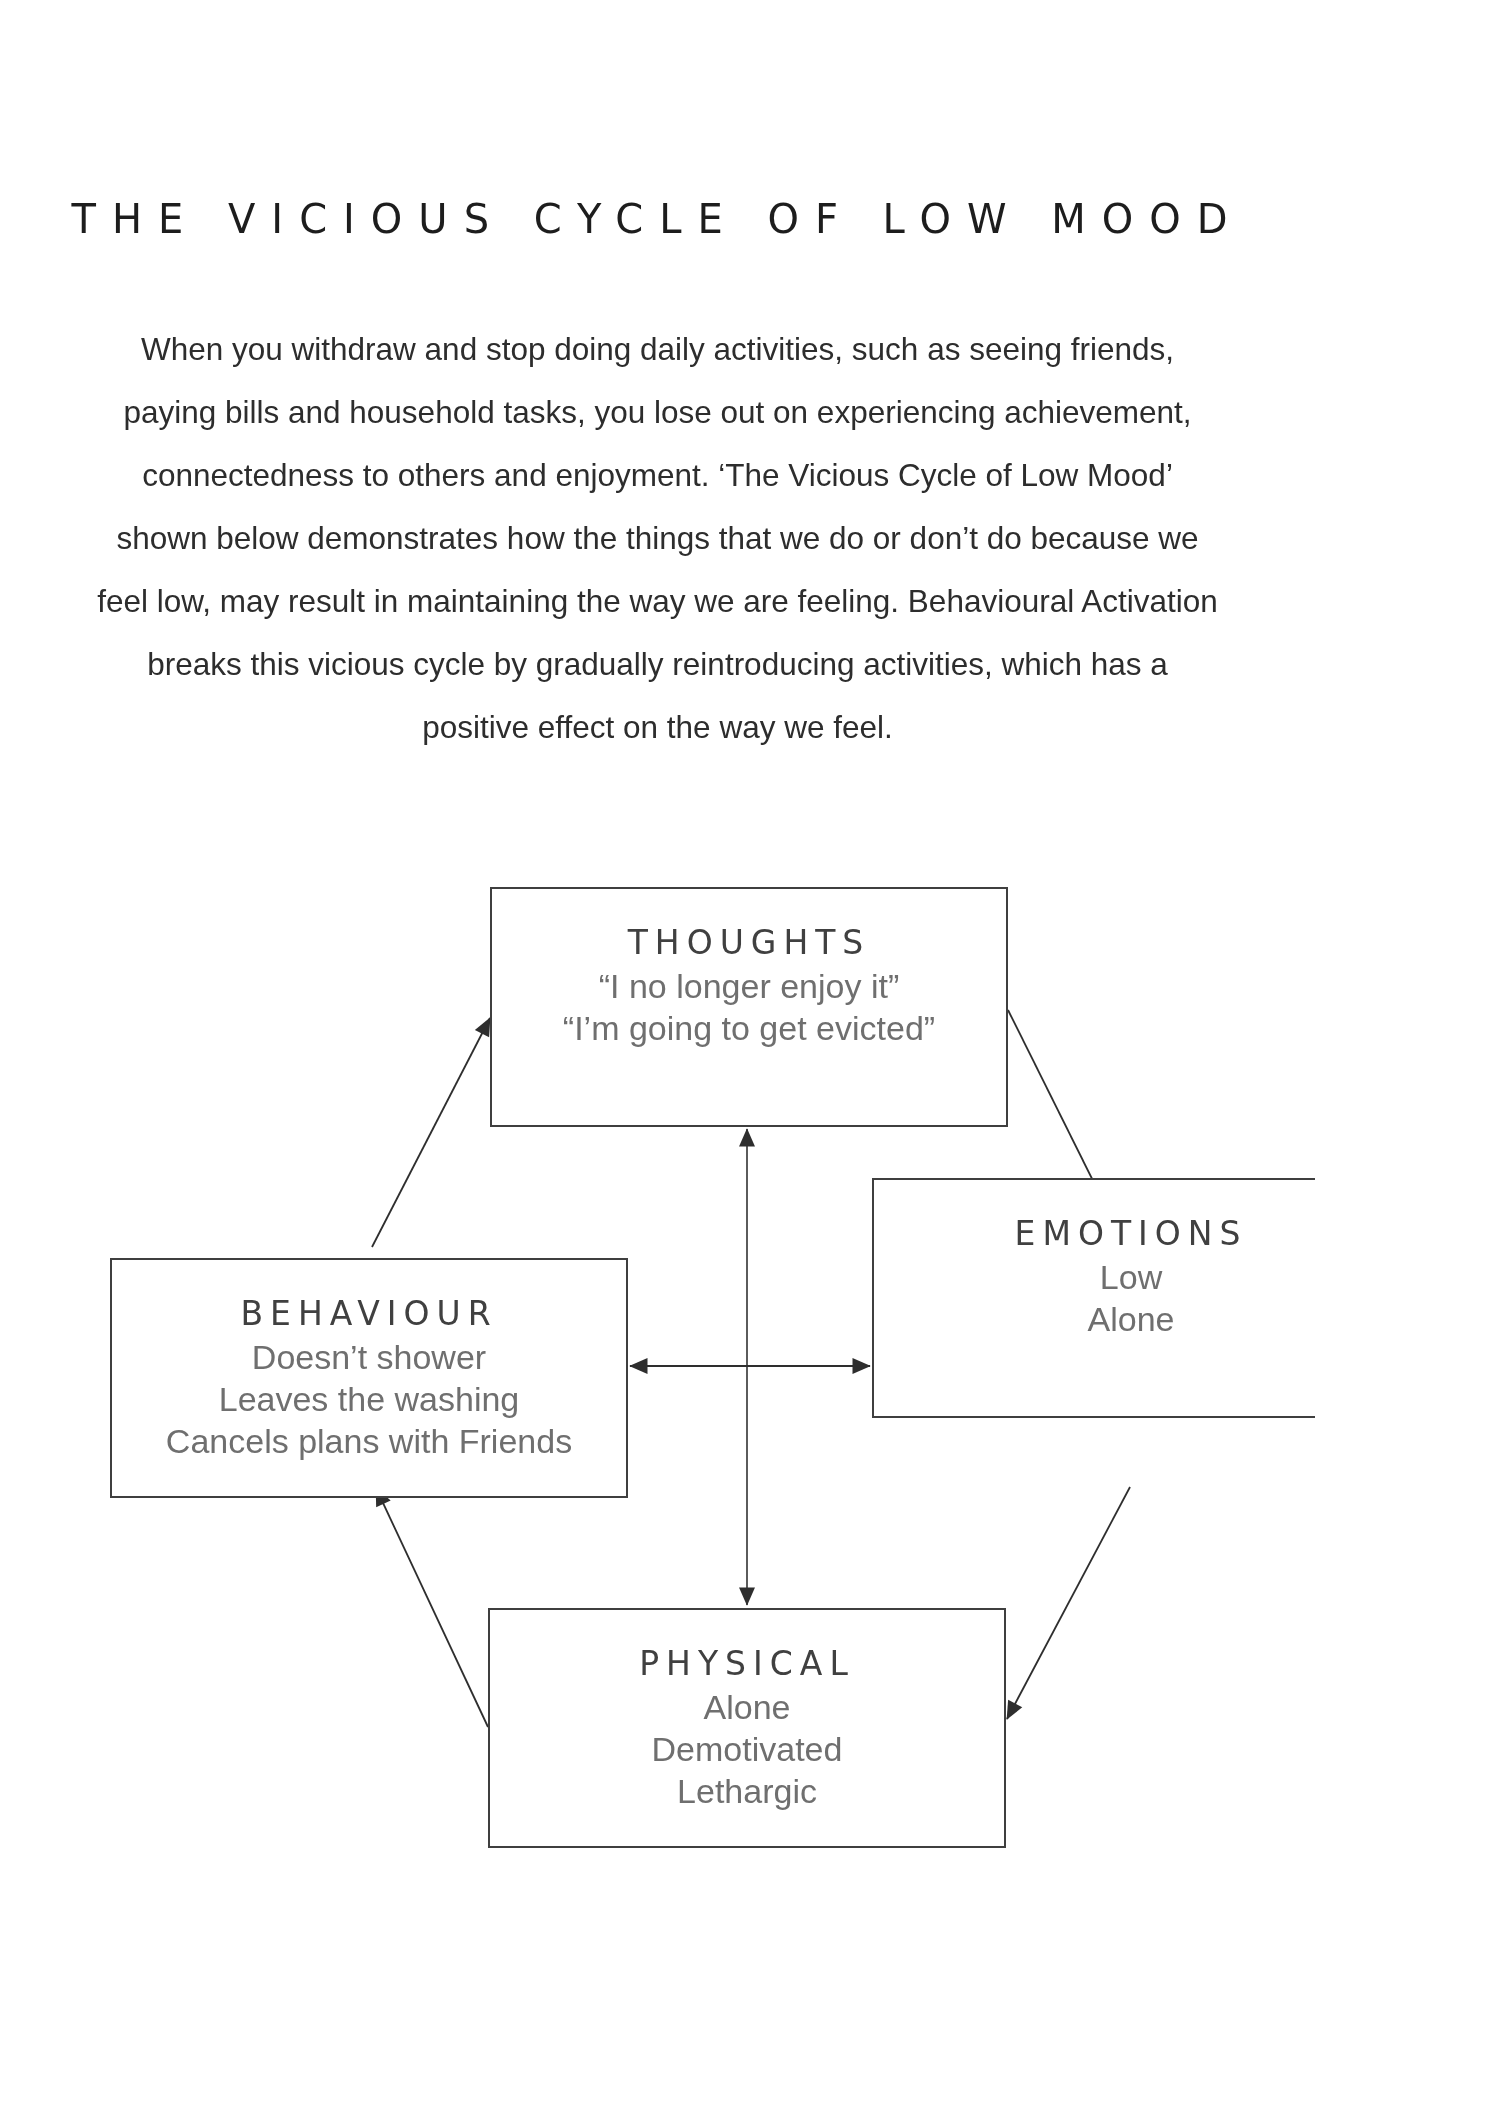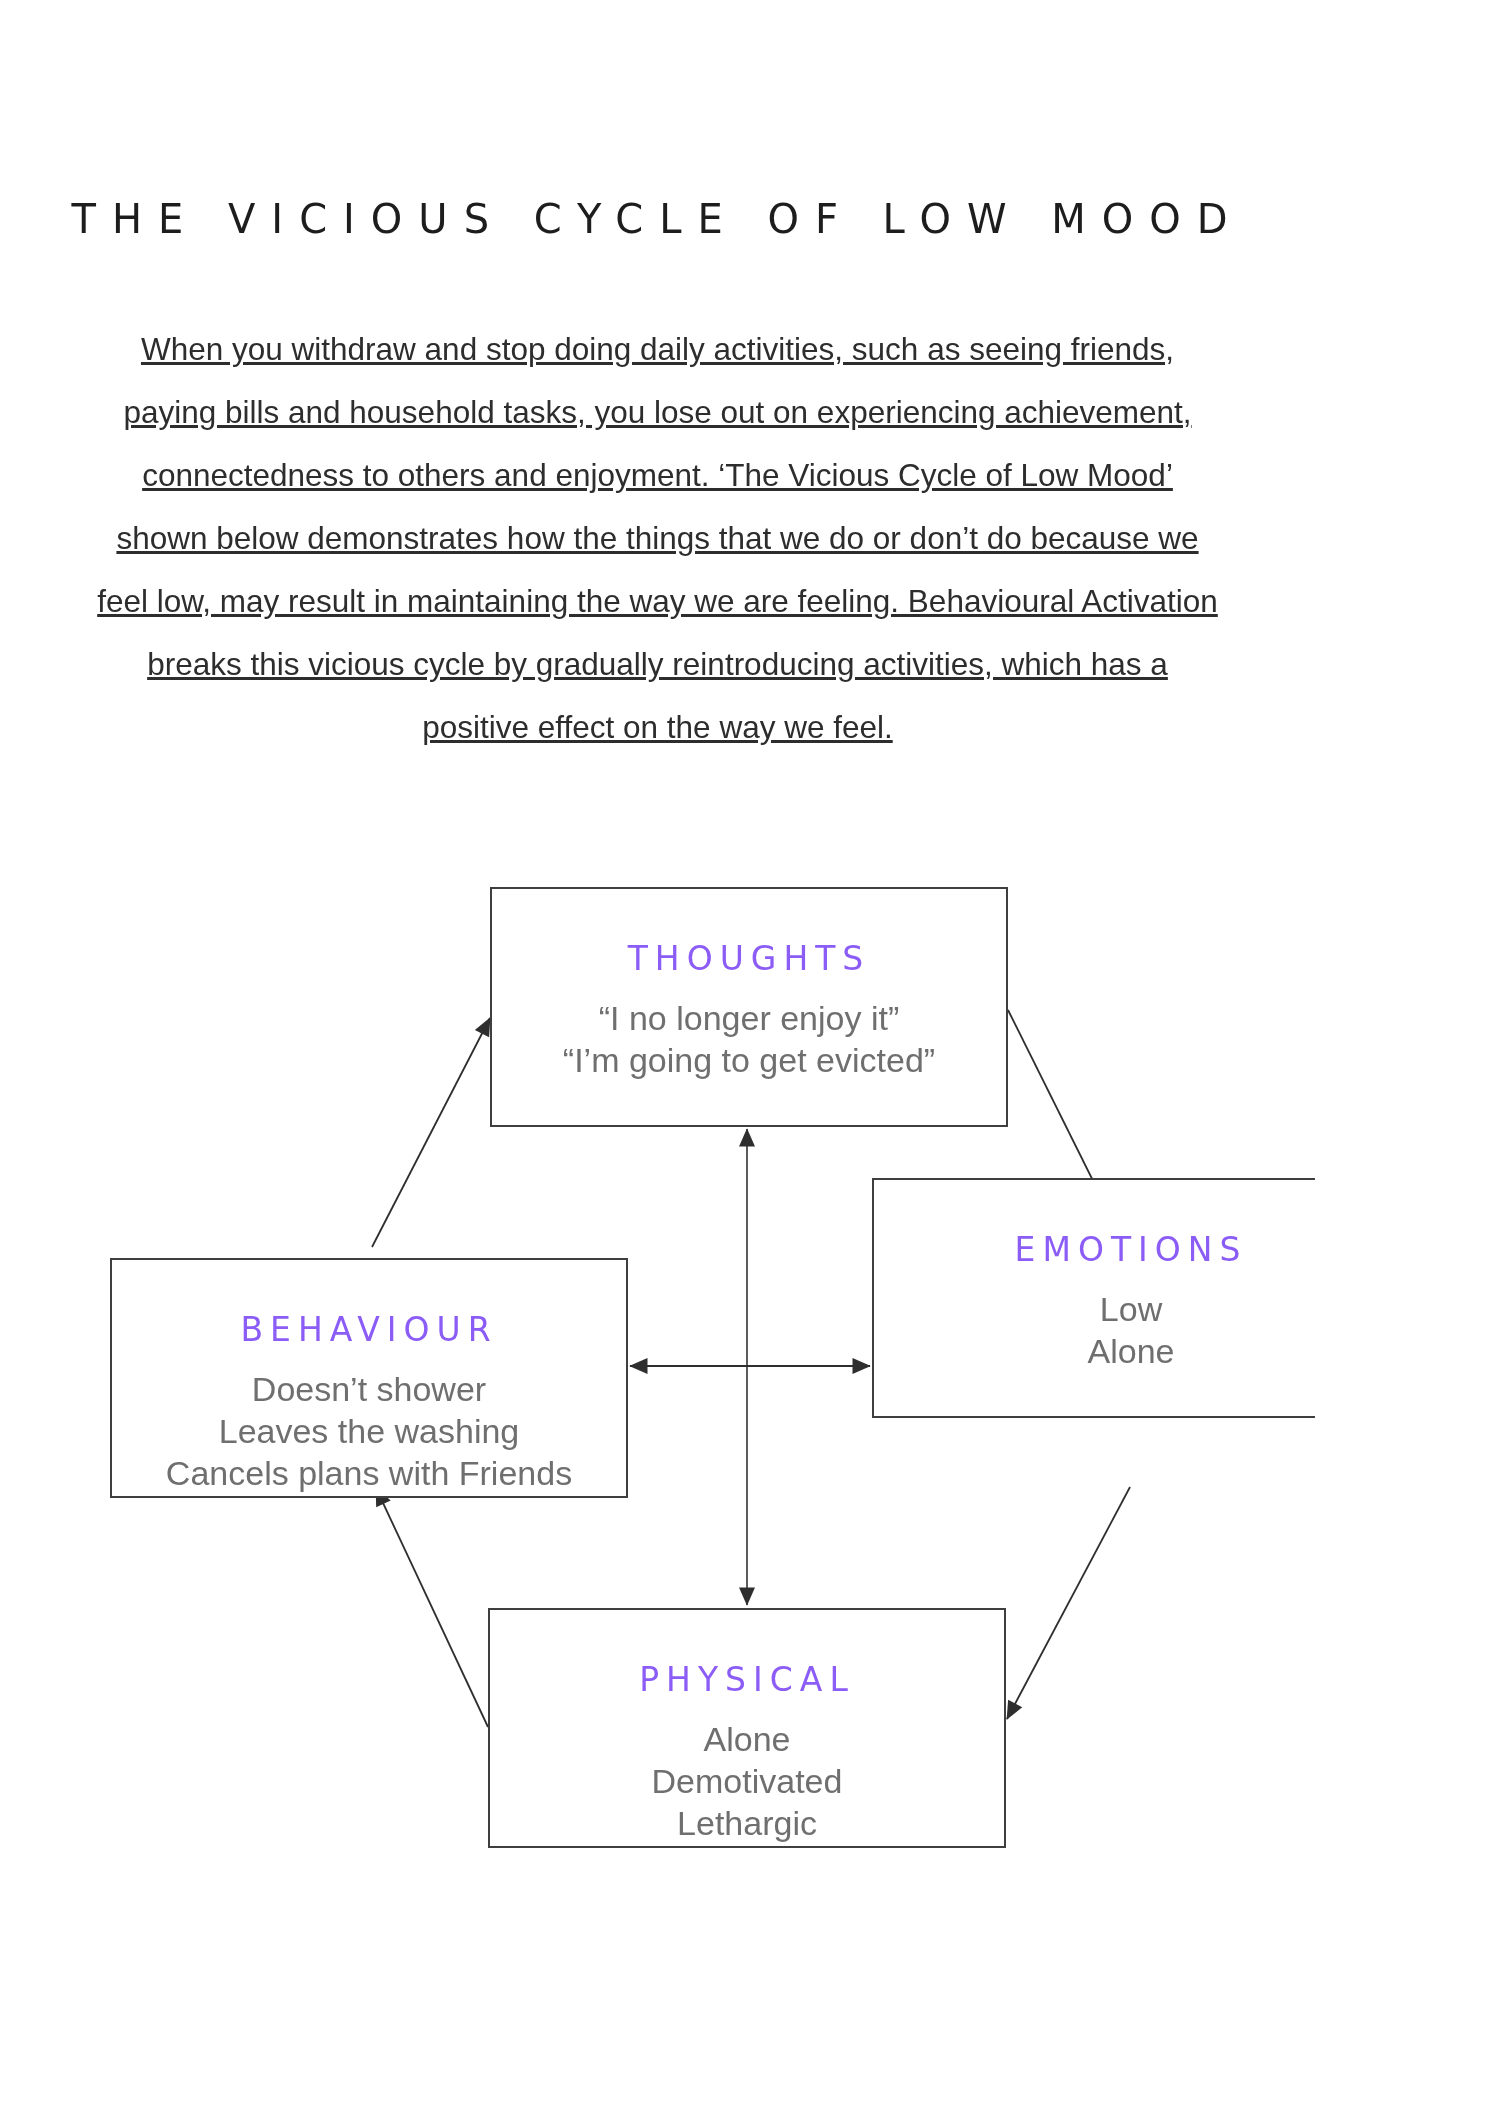--- a/index.html
+++ b/index.html
@@ -27,21 +27,20 @@
   }
   .intro {
     position: absolute;
     top: 318px;
     left: 0;
     width: 100%;
     text-align: center;
     font-size: 31.5px;
     line-height: 63px;
     color: #2d2d2d;
-    text-decoration: underline;
   }
   .intro-line { width: 100%; }
   .arrows-layer {
     position: absolute;
     top: 0; left: 0;
     width: 1499px; height: 2121px;
   }
   .node {
     position: absolute;
     box-sizing: border-box;
@@ -52,23 +51,23 @@
   }
   .node-thoughts  { left: 490px; top:  887px; width: 518px; height: 240px; }
   .node-behaviour { left: 110px; top: 1258px; width: 518px; height: 240px; }
   .node-emotions  { left: 872px; top: 1178px; width: 518px; height: 240px; }
   .node-physical  { left: 488px; top: 1608px; width: 518px; height: 240px; }
   .node-title {
     font-family: "DejaVu Sans", sans-serif;
     font-size: 33px;
     font-weight: normal;
     letter-spacing: 7px;
-    color: #8b5cf6;
+    color: #404040;
     line-height: 44px;
-    margin: 16px;
+    margin: 0;
   }
   .node-item {
     font-size: 34px;
     line-height: 42px;
     color: #6f6f6f;
   }
 </style>
 </head>
 <body>
 

